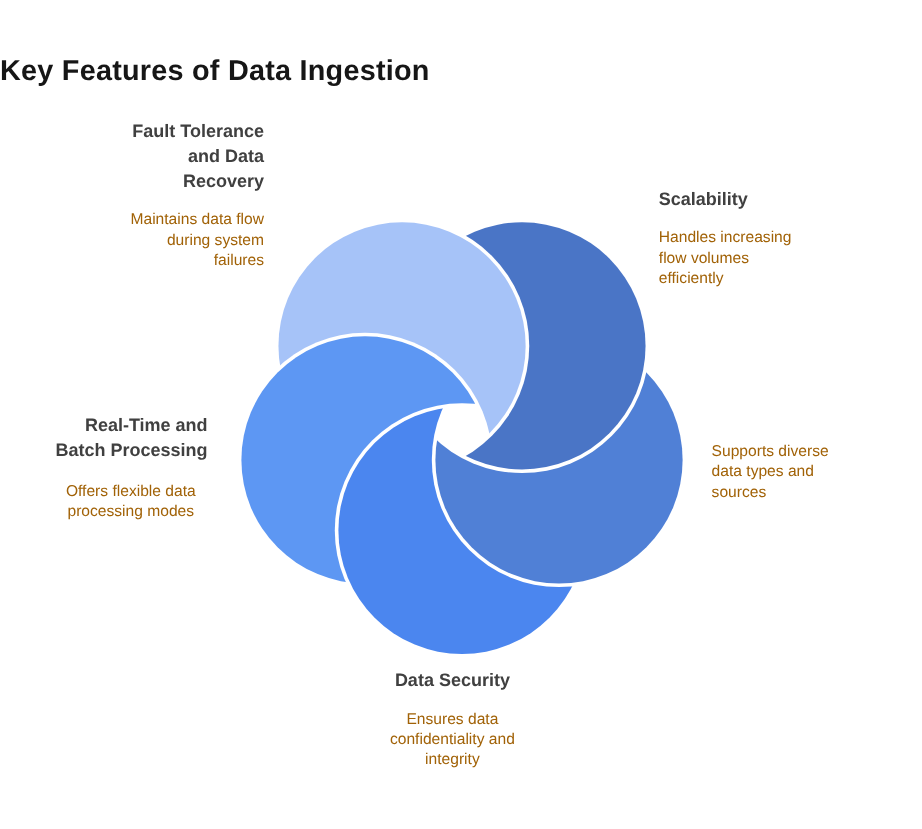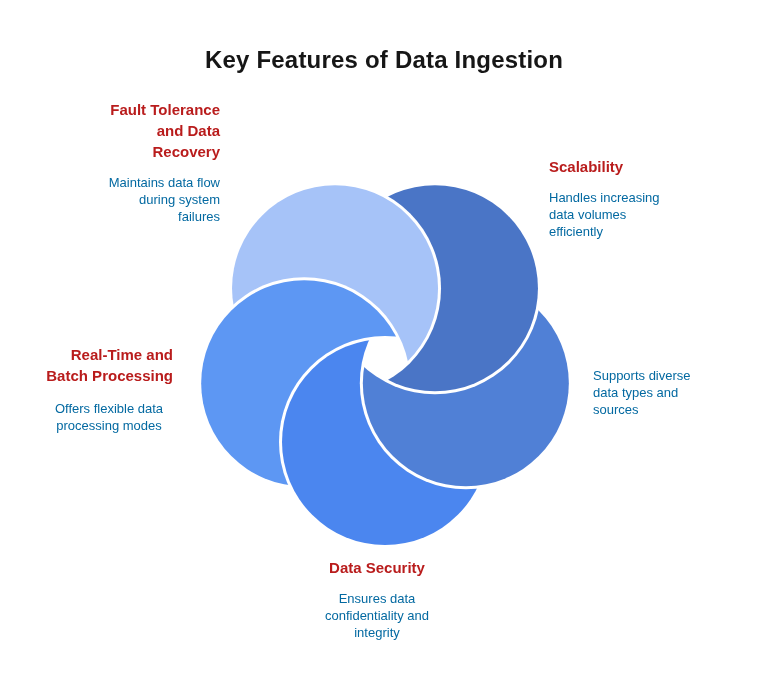--- a/index.html
+++ b/index.html
@@ -10,44 +10,44 @@
     background: #ffffff;
     overflow: hidden;
     font-family: "Liberation Sans", "DejaVu Sans", sans-serif;
   }
   #page-title {
     position: absolute;
     top: 46px;
     left: 0;
     width: 768px;
     margin: 0;
-    text-align: center;
+    text-align: left;
     font-size: 24px;
     font-weight: 700;
     letter-spacing: 0.2px;
     color: #161616;
   }
   #pinwheel {
     position: absolute;
     top: 0;
     left: 0;
   }
   .feature { position: absolute; }
   .feature-title {
     margin: 0;
     font-size: 15px;
     font-weight: 700;
     line-height: 21px;
-    color: #b91c1c;
+    color: #404040;
   }
   .feature-desc {
     margin: 12px 0 0 0;
     font-size: 13px;
     line-height: 17px;
-    color: #0369a1;
+    color: #a16207;
   }
   
   .feature-top-left   { top: 99px;  right: 548px; width: 126px; text-align: right; }
   
   .feature-top-right  { top: 140px; left: 549px; width: 124px; text-align: left; margin-top: 16px; }
   
   .feature-right      { top: 355px; left: 593px; width: 112px; text-align: left; }
   
   .feature-bottom     { top: 557px; left: 265px; width: 224px; text-align: center; }
   .feature-bottom .feature-desc { width: 130px; margin-left: auto; margin-right: auto; }
@@ -93,21 +93,21 @@
       <circle cx="304.16019611491197" cy="383.26644452187054" r="103" fill="#5d97f3" mask="url(#petal-mask-4)"></circle>
     </svg>
 
   <div class="feature feature-top-left">
     <h2 class="feature-title">Fault Tolerance and Data Recovery</h2>
     <p class="feature-desc">Maintains data flow during system failures</p>
   </div>
 
   <div class="feature feature-top-right">
     <h2 class="feature-title">Scalability</h2>
-    <p class="feature-desc">Handles increasing data volumes efficiently</p>
+    <p class="feature-desc">Handles increasing flow volumes efficiently</p>
   </div>
 
   <div class="feature feature-right">
     <p class="feature-desc">Supports diverse data types and sources</p>
   </div>
 
   <div class="feature feature-left">
     <h2 class="feature-title">Real-Time and Batch Processing</h2>
     <p class="feature-desc">Offers flexible data processing modes</p>
   </div>

